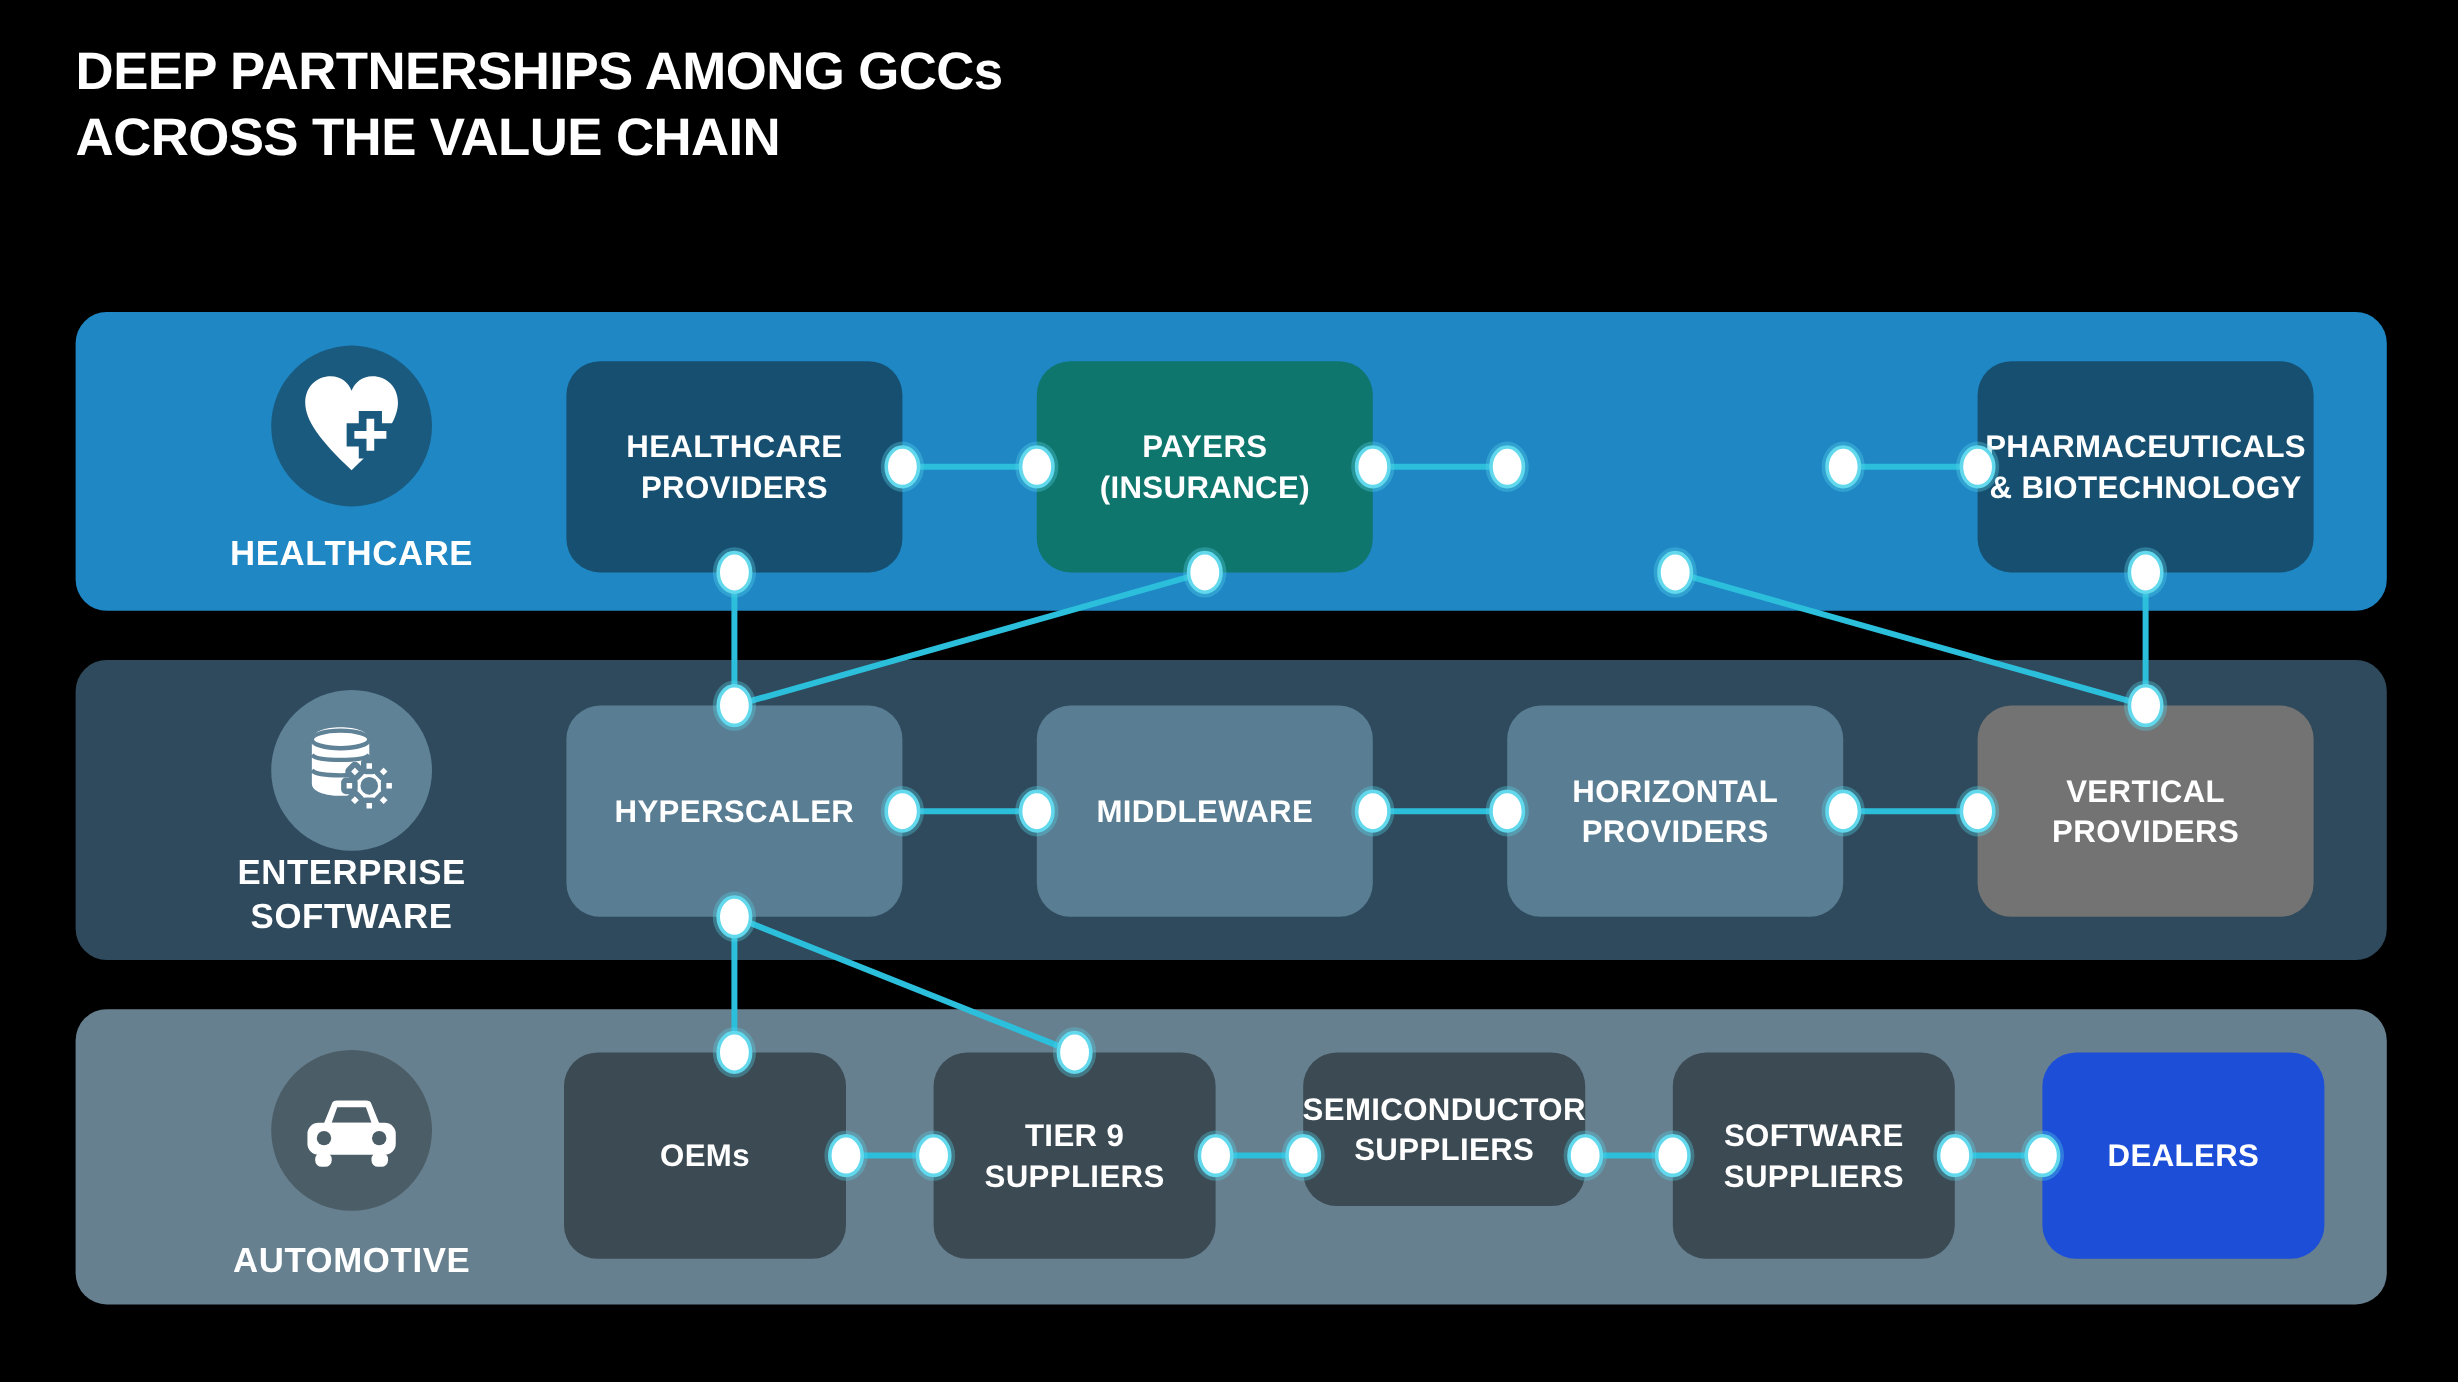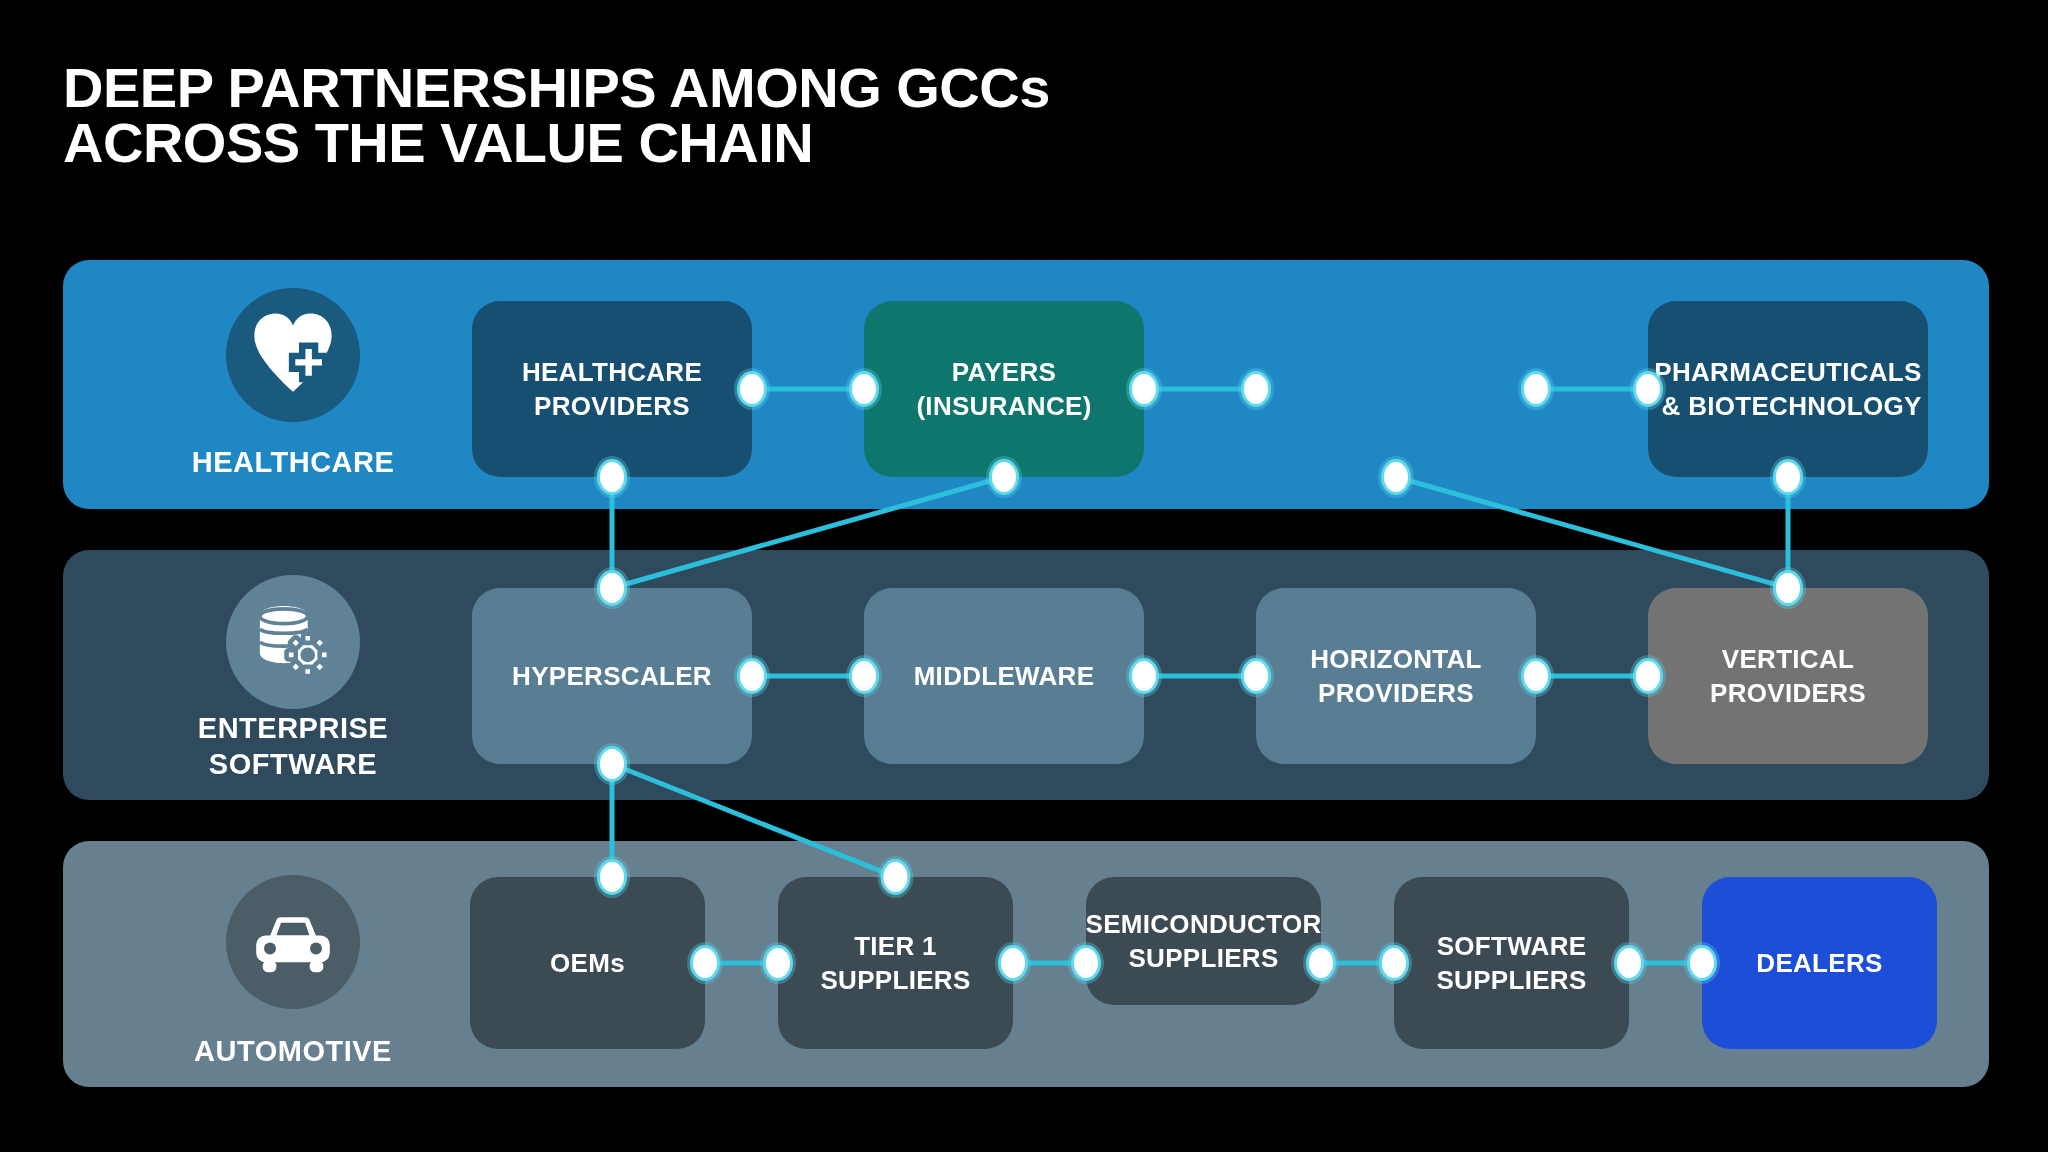--- a/index.html
+++ b/index.html
@@ -1,21 +1,21 @@
 <!DOCTYPE html>
 <html><head>
 <meta charset="utf-8">
 <style>
   html,body{margin:0;padding:0;background:#000;}
   body{width:2048px;height:1152px;overflow:hidden;
        font-family:"Liberation Sans","DejaVu Sans",sans-serif;}
   #stage{position:relative;width:2048px;height:1152px;background:#000;}
 
-  .title{position:absolute;left:63px;top:60px;color:#fff;
-         font-size:56px;font-weight:bold;line-height:55px;letter-spacing:-0.5px;}
+  .title{position:absolute;left:63px;top:32px;color:#fff;
+         font-size:44px;font-weight:bold;line-height:55px;letter-spacing:-0.5px;}
 
   .band{position:absolute;left:63px;width:1926px;border-radius:26px;}
   .band-healthcare{top:260px;height:249px;}
   .band-enterprise{top:550px;height:250px;}
   .band-automotive{top:841px;height:246px;}
 
   .icon-circle{position:absolute;width:134px;height:134px;border-radius:50%;
                display:flex;align-items:center;justify-content:center;}
   .band-healthcare .icon-circle{left:163px;top:28px;}
   .band-enterprise .icon-circle{left:163px;top:25px;}
@@ -52,21 +52,21 @@
       <svg viewBox="0 0 100 100">
         <path fill="#fff" d="M50,90 C22,64 8,45 8,29 C8,14 19,5 31,5 C41,5 47,11 50,18 C53,11 59,5 69,5 C81,5 92,14 92,29 C92,45 78,64 50,90 Z"></path>
         <path class="cutout" d="M60,40 h14 v11 h11 v14 h-11 v11 h-14 v-11 h-11 v-14 h11 z" fill="#fff" stroke-width="7" stroke="#1A5A7E"></path>
       </svg>
     </div>
     <div class="band-label">HEALTHCARE</div>
   <div class="node-box" style="left: 409px; top: 41px; width: 280px; height: 176px; background: rgb(23, 79, 112);">HEALTHCARE
 PROVIDERS</div>
       <div class="node-box" style="left: 801px; top: 41px; width: 280px; height: 176px; background: #0f766e;">PAYERS
 (INSURANCE)</div>
-      <div class="node-box" style="left: 1585px; top: 41px; width: 280px; height: 176px; background: rgb(23, 79, 112); text-align: right;">PHARMACEUTICALS
+      <div class="node-box" style="left: 1585px; top: 41px; width: 280px; height: 176px; background: rgb(23, 79, 112);">PHARMACEUTICALS
 &amp; BIOTECHNOLOGY</div>
     </div>
 
   <div class="band band-enterprise" id="band-1" style="background: rgb(47, 74, 92);">
     <div class="icon-circle" id="circle-1" style="background: rgb(95, 130, 151);">
       <svg viewBox="0 0 100 100">
         <g>
           <path fill="#fff" d="M14,22 C14,15 26,11 40,11 C54,11 66,15 66,22 L66,62 C66,69 54,73 40,73 C26,73 14,69 14,62 Z"></path>
           <ellipse class="cutout" cx="40" cy="22" rx="26" ry="8" fill="none" stroke-width="4" stroke="#5F8297"></ellipse>
           <path class="cutout" fill="none" stroke-width="4" d="M14,36 C20,42 60,42 66,36 M14,50 C20,56 60,56 66,50" stroke="#5F8297"></path>
@@ -106,21 +106,21 @@
         <path class="cutout-fill" d="M37,29 L63,29 L68,43 L32,43 Z" fill="#4B5D66"></path>
         <rect x="10" y="43" width="80" height="29" rx="10" fill="#fff"></rect>
         <circle class="cutout-fill" cx="25" cy="57" r="6.5" fill="#4B5D66"></circle>
         <circle class="cutout-fill" cx="75" cy="57" r="6.5" fill="#4B5D66"></circle>
         <rect x="17" y="70" width="15" height="13" rx="6" fill="#fff"></rect>
         <rect x="68" y="70" width="15" height="13" rx="6" fill="#fff"></rect>
       </svg>
     </div>
     <div class="band-label">AUTOMOTIVE</div>
   <div class="node-box" style="left: 407px; top: 36px; width: 235px; height: 172px; background: rgb(59, 74, 83);">OEMs</div>
-      <div class="node-box" style="left: 715px; top: 36px; width: 235px; height: 172px; background: rgb(59, 74, 83);">TIER 1
+      <div class="node-box" style="left: 715px; top: 36px; width: 235px; height: 172px; background: rgb(59, 74, 83);">TIER 9
 SUPPLIERS</div>
       <div class="node-box" style="left: 1023px; top: 36px; width: 235px; height: 128px; background: rgb(59, 74, 83);">SEMICONDUCTOR
 SUPPLIERS</div>
       <div class="node-box" style="left: 1331px; top: 36px; width: 235px; height: 172px; background: rgb(59, 74, 83);">SOFTWARE
 SUPPLIERS</div>
       <div class="node-box" style="left: 1639px; top: 36px; width: 235px; height: 172px; background: #1d4ed8;">DEALERS</div>
     </div>
 
   <svg id="overlay">
       <line x1="752" y1="389" x2="864" y2="389" stroke="#2BBFDC" stroke-width="5"></line>

